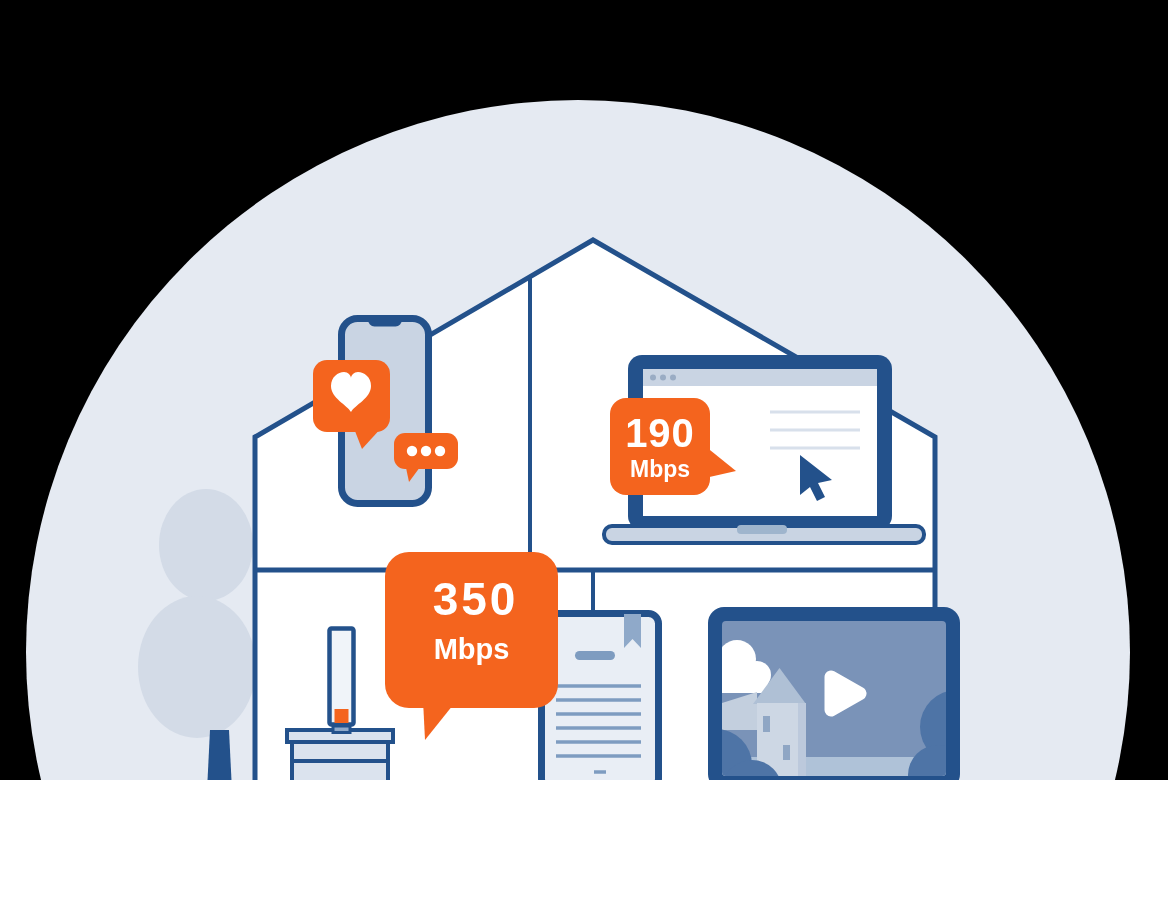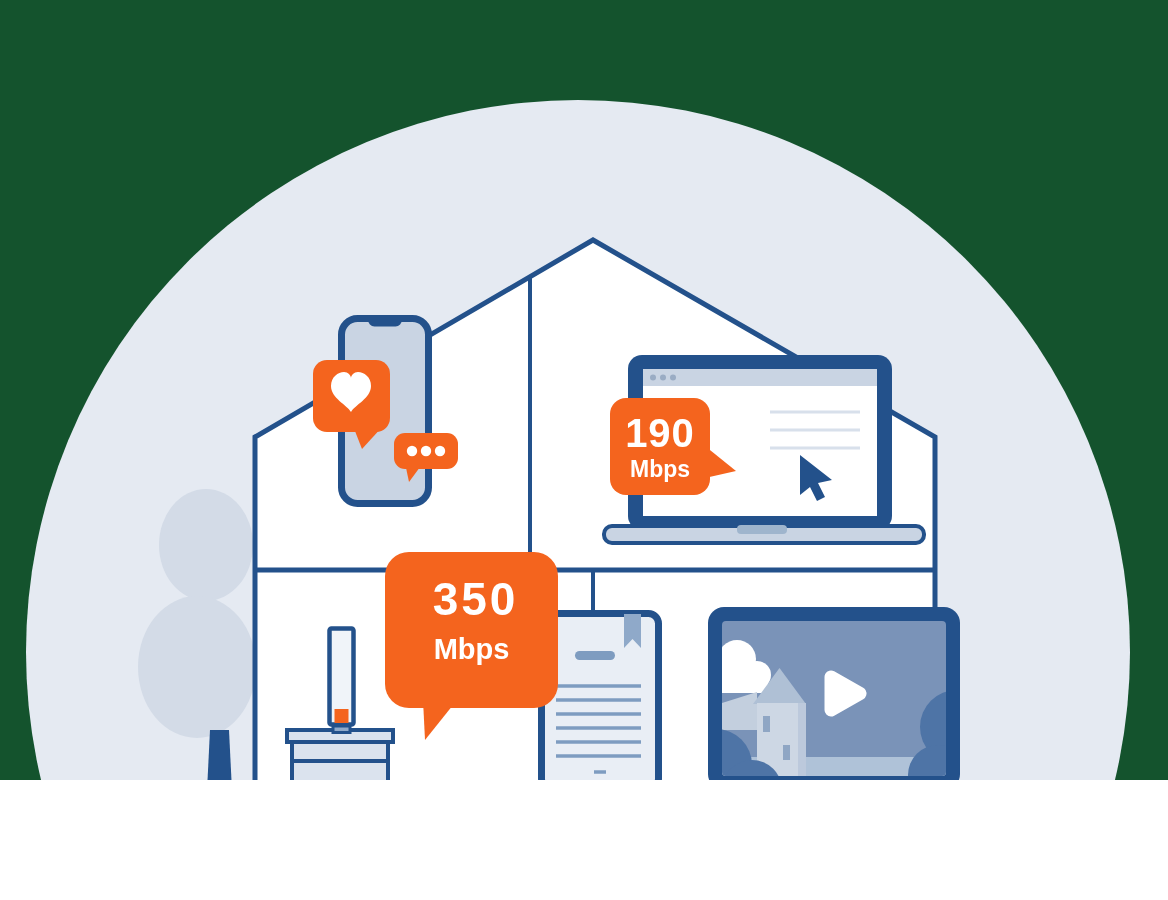--- a/index.html
+++ b/index.html
@@ -1,16 +1,16 @@
 <!DOCTYPE html>
 <html><head>
 <meta charset="utf-8">
 <style>
   html,body{margin:0;padding:0;background:#ffffff;}
-  .stage{position:relative;width:1168px;height:780px;background:#14532d;overflow:hidden;
+  .stage{position:relative;width:1168px;height:780px;background:#000000;overflow:hidden;
          font-family:"Liberation Sans", sans-serif;}
   .stage svg{position:absolute;left:0;top:0;}
   .callout-text{position:absolute;color:#ffffff;font-weight:bold;text-align:center;
                 pointer-events:none;line-height:1;}
   .callout-text .value{display:block;}
   .callout-text .unit{display:block;}
   .ct-laptop{left:610px;top:398px;width:100px;padding-top:16px;}
   .ct-laptop .value{font-size:40px;line-height:38px;letter-spacing:1px;}
   .ct-laptop .unit{font-size:23px;line-height:24px;margin-top:5px;}
   .ct-router{left:385px;top:552px;width:173px;padding-top:26px;}

